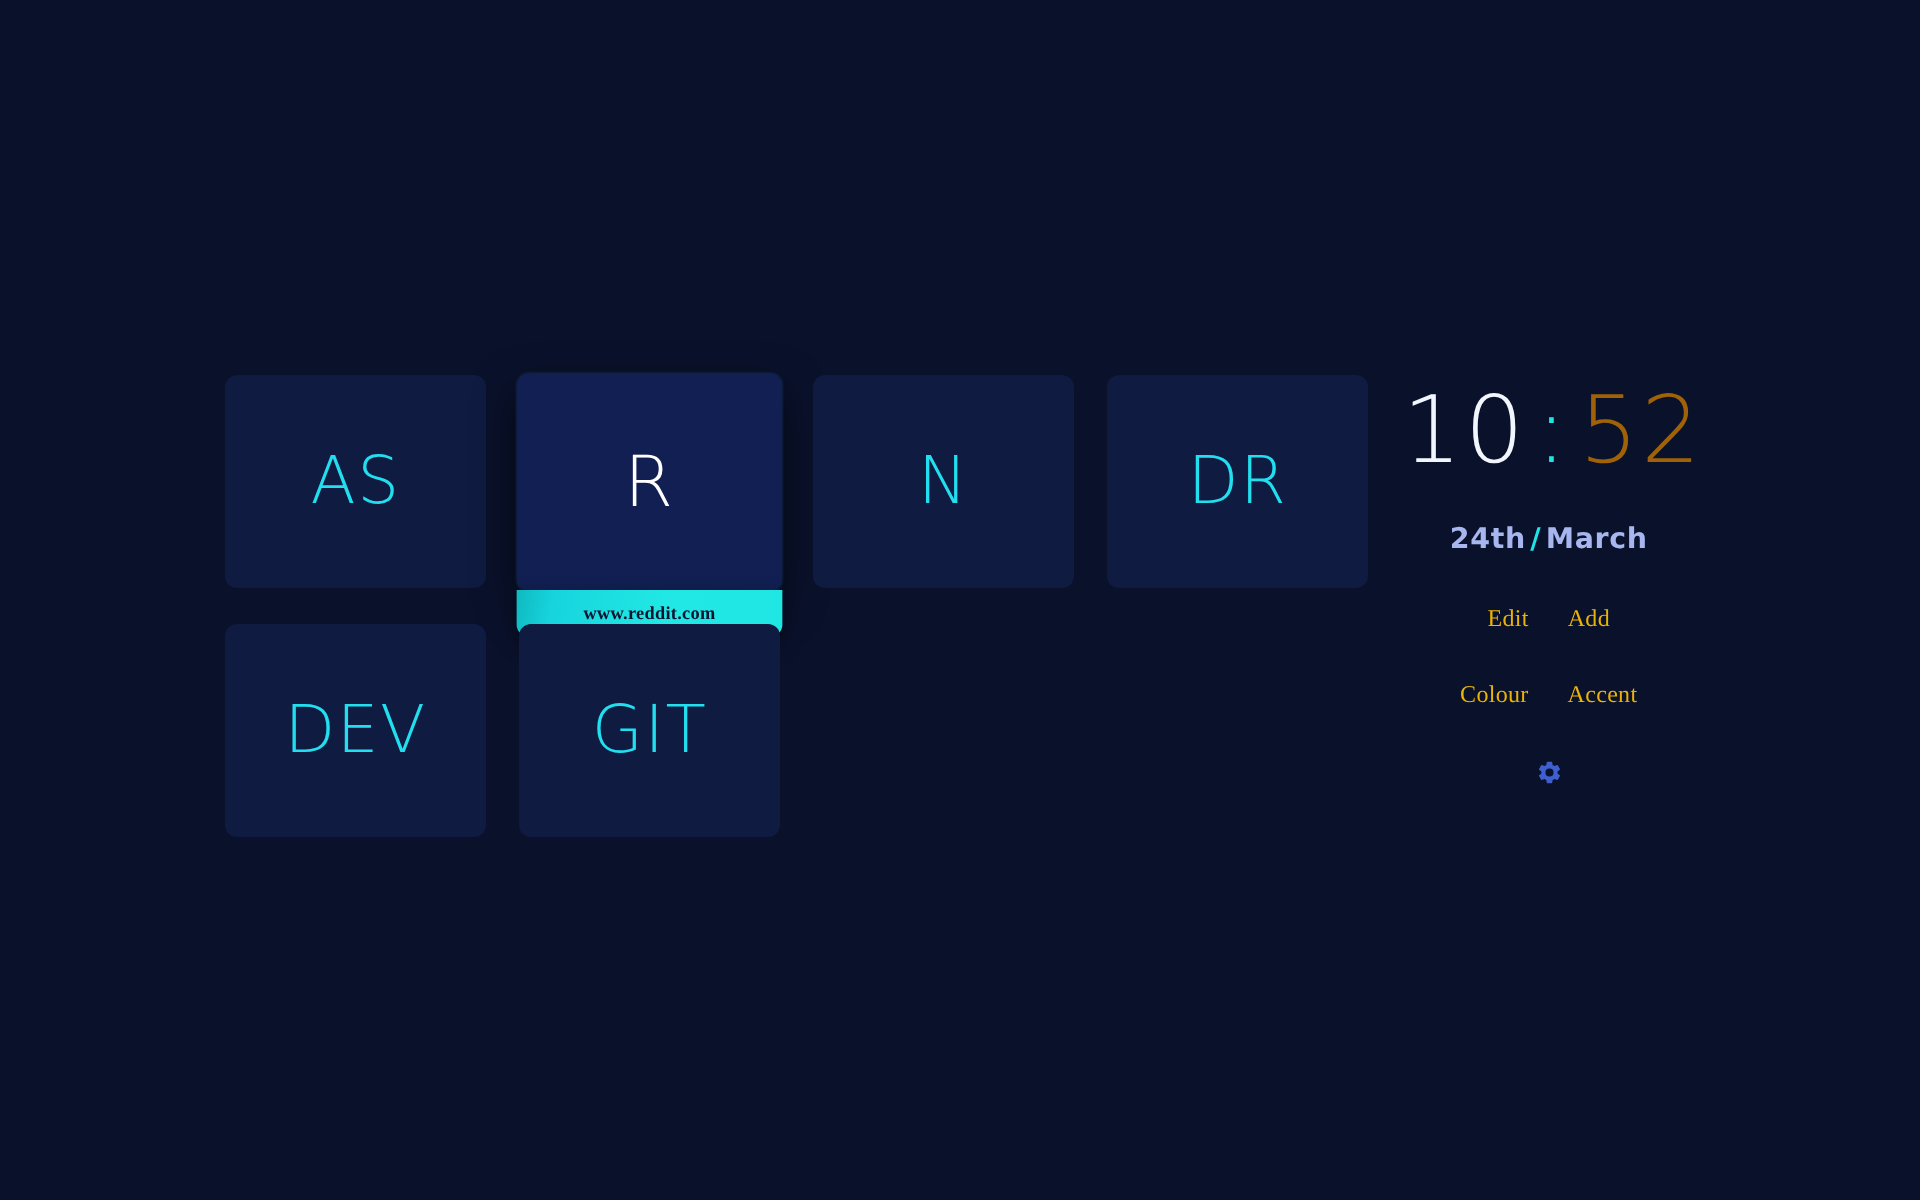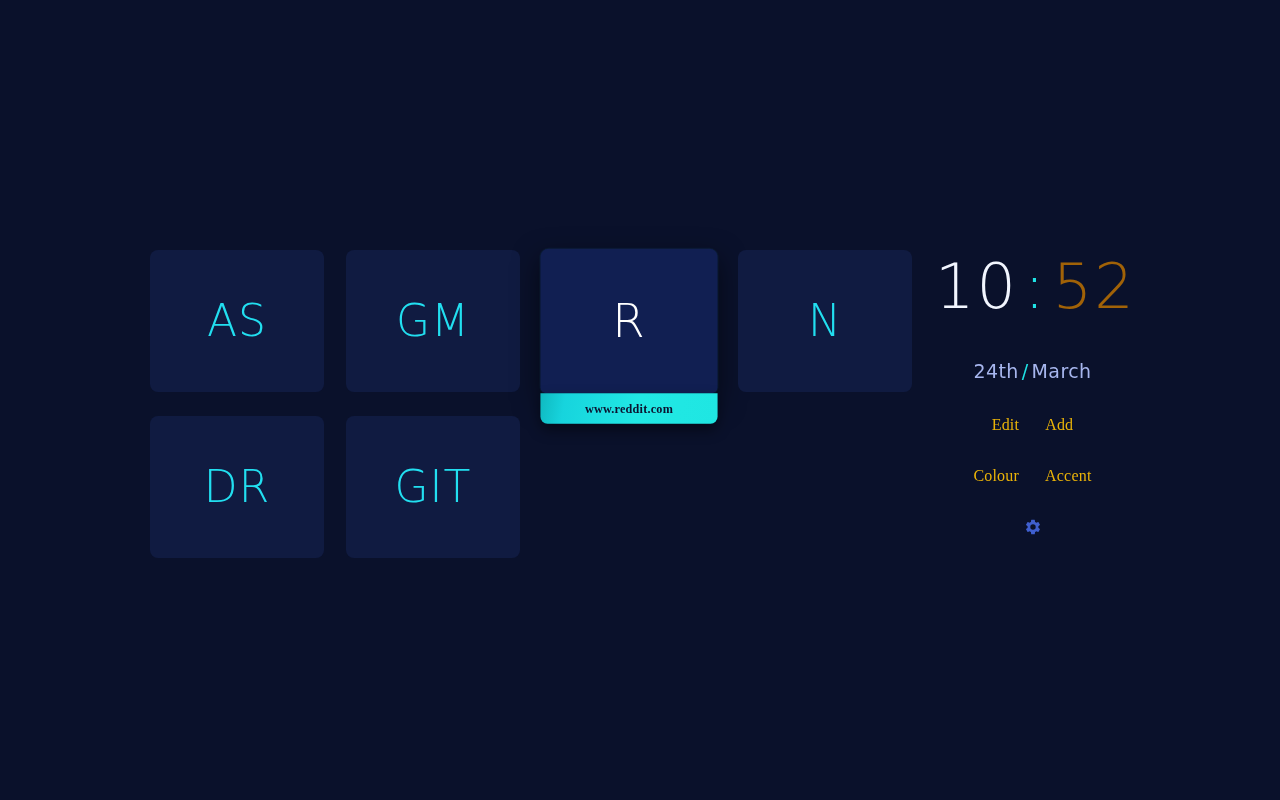--- a/index.html
+++ b/index.html
@@ -112,23 +112,23 @@
     letter-spacing: 2px;
     white-space: nowrap;
     margin-top: 6px;
   }
 
   .clock-hours  { color: #f2f6ff; text-align: center; }
   .clock-colon  { color: #1fe3e6; padding: 0 6px; }
   .clock-mins   { color: #a16207; }
 
   #date {
-    margin-top: 42px;
+    margin-top: 30px;
     font-family: "DejaVu Sans", sans-serif;
-    font-weight: 400;
+    font-weight: 700;
     font-size: 19px;
     letter-spacing: 0.4px;
     color: #a7b6ee;
     white-space: nowrap;
   }
 
   .date-sep { color: #1fe3e6; padding: 0 3px; }
 
   .link-row {
     display: flex;
@@ -167,39 +167,39 @@
 
 <div id="stage">
 
   <div id="grid">
 
     <div class="tile">
       <span class="tile-label">AS</span>
     </div>
 
 
-    <div class="tile">
-      <span class="tile-label">GM</span>
-    </div>
 
     <div class="tile is-hover">
       <span class="tile-label">R</span>
       <div class="tile-url">
         <span class="tile-url-text">www.reddit.com</span>
       </div>
     </div>
 
     <div class="tile">
       <span class="tile-label">N</span>
     </div>
 
     <div class="tile">
       <span class="tile-label">DR</span>
     </div>
 
+    <div class="tile">
+      <span class="tile-label">DEV</span>
+    </div>
 
     <div class="tile">
       <span class="tile-label">GIT</span>
     </div>
 
   </div>
 
   <div id="panel">
 
     <div id="clock">

